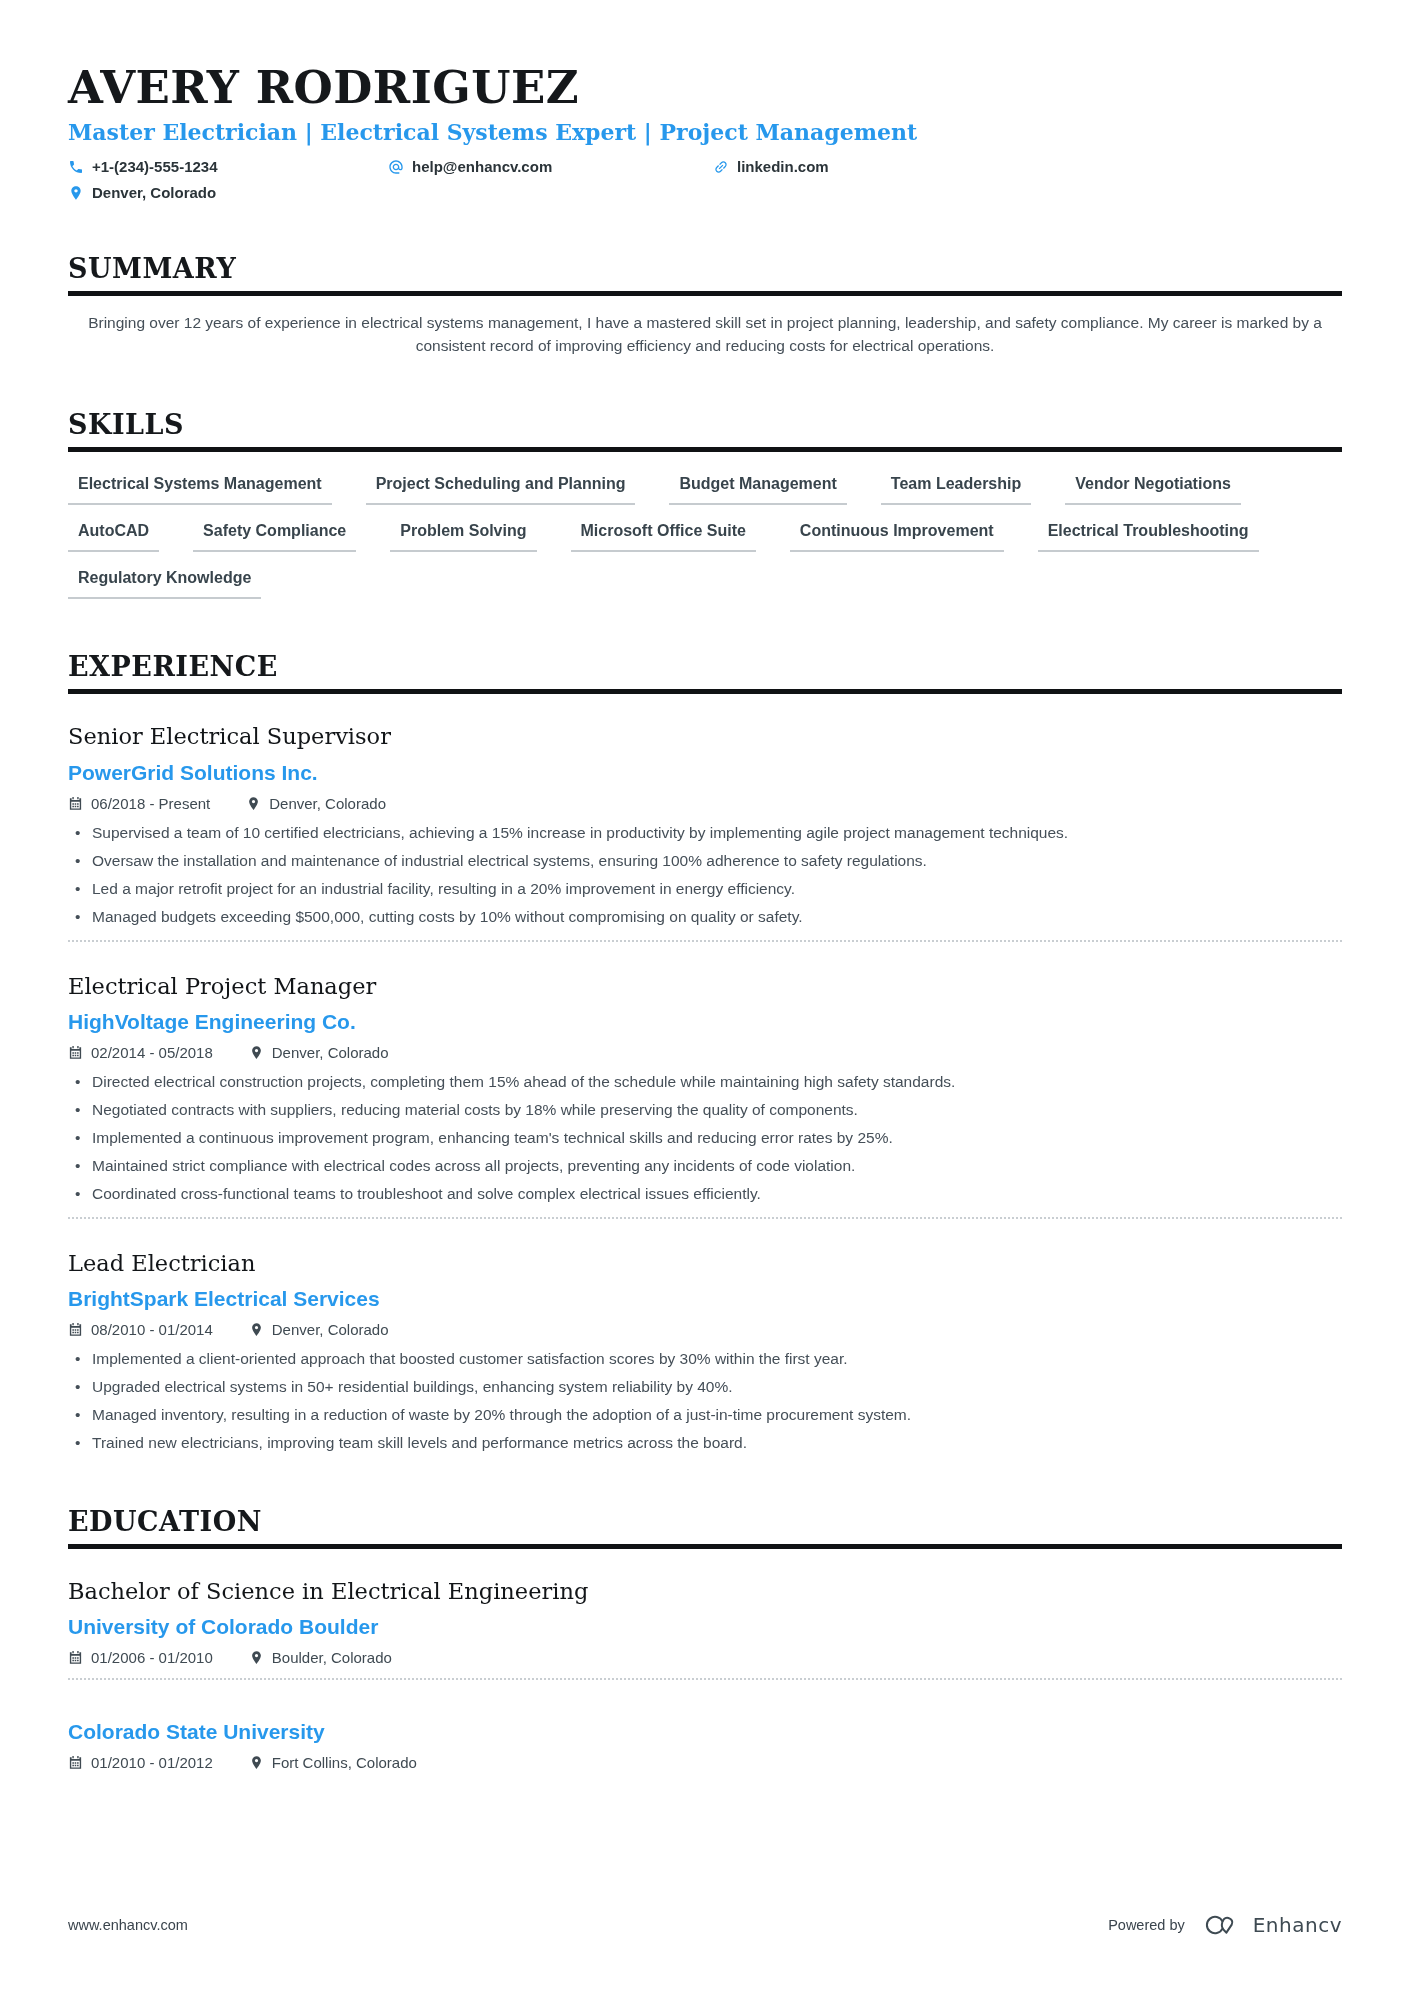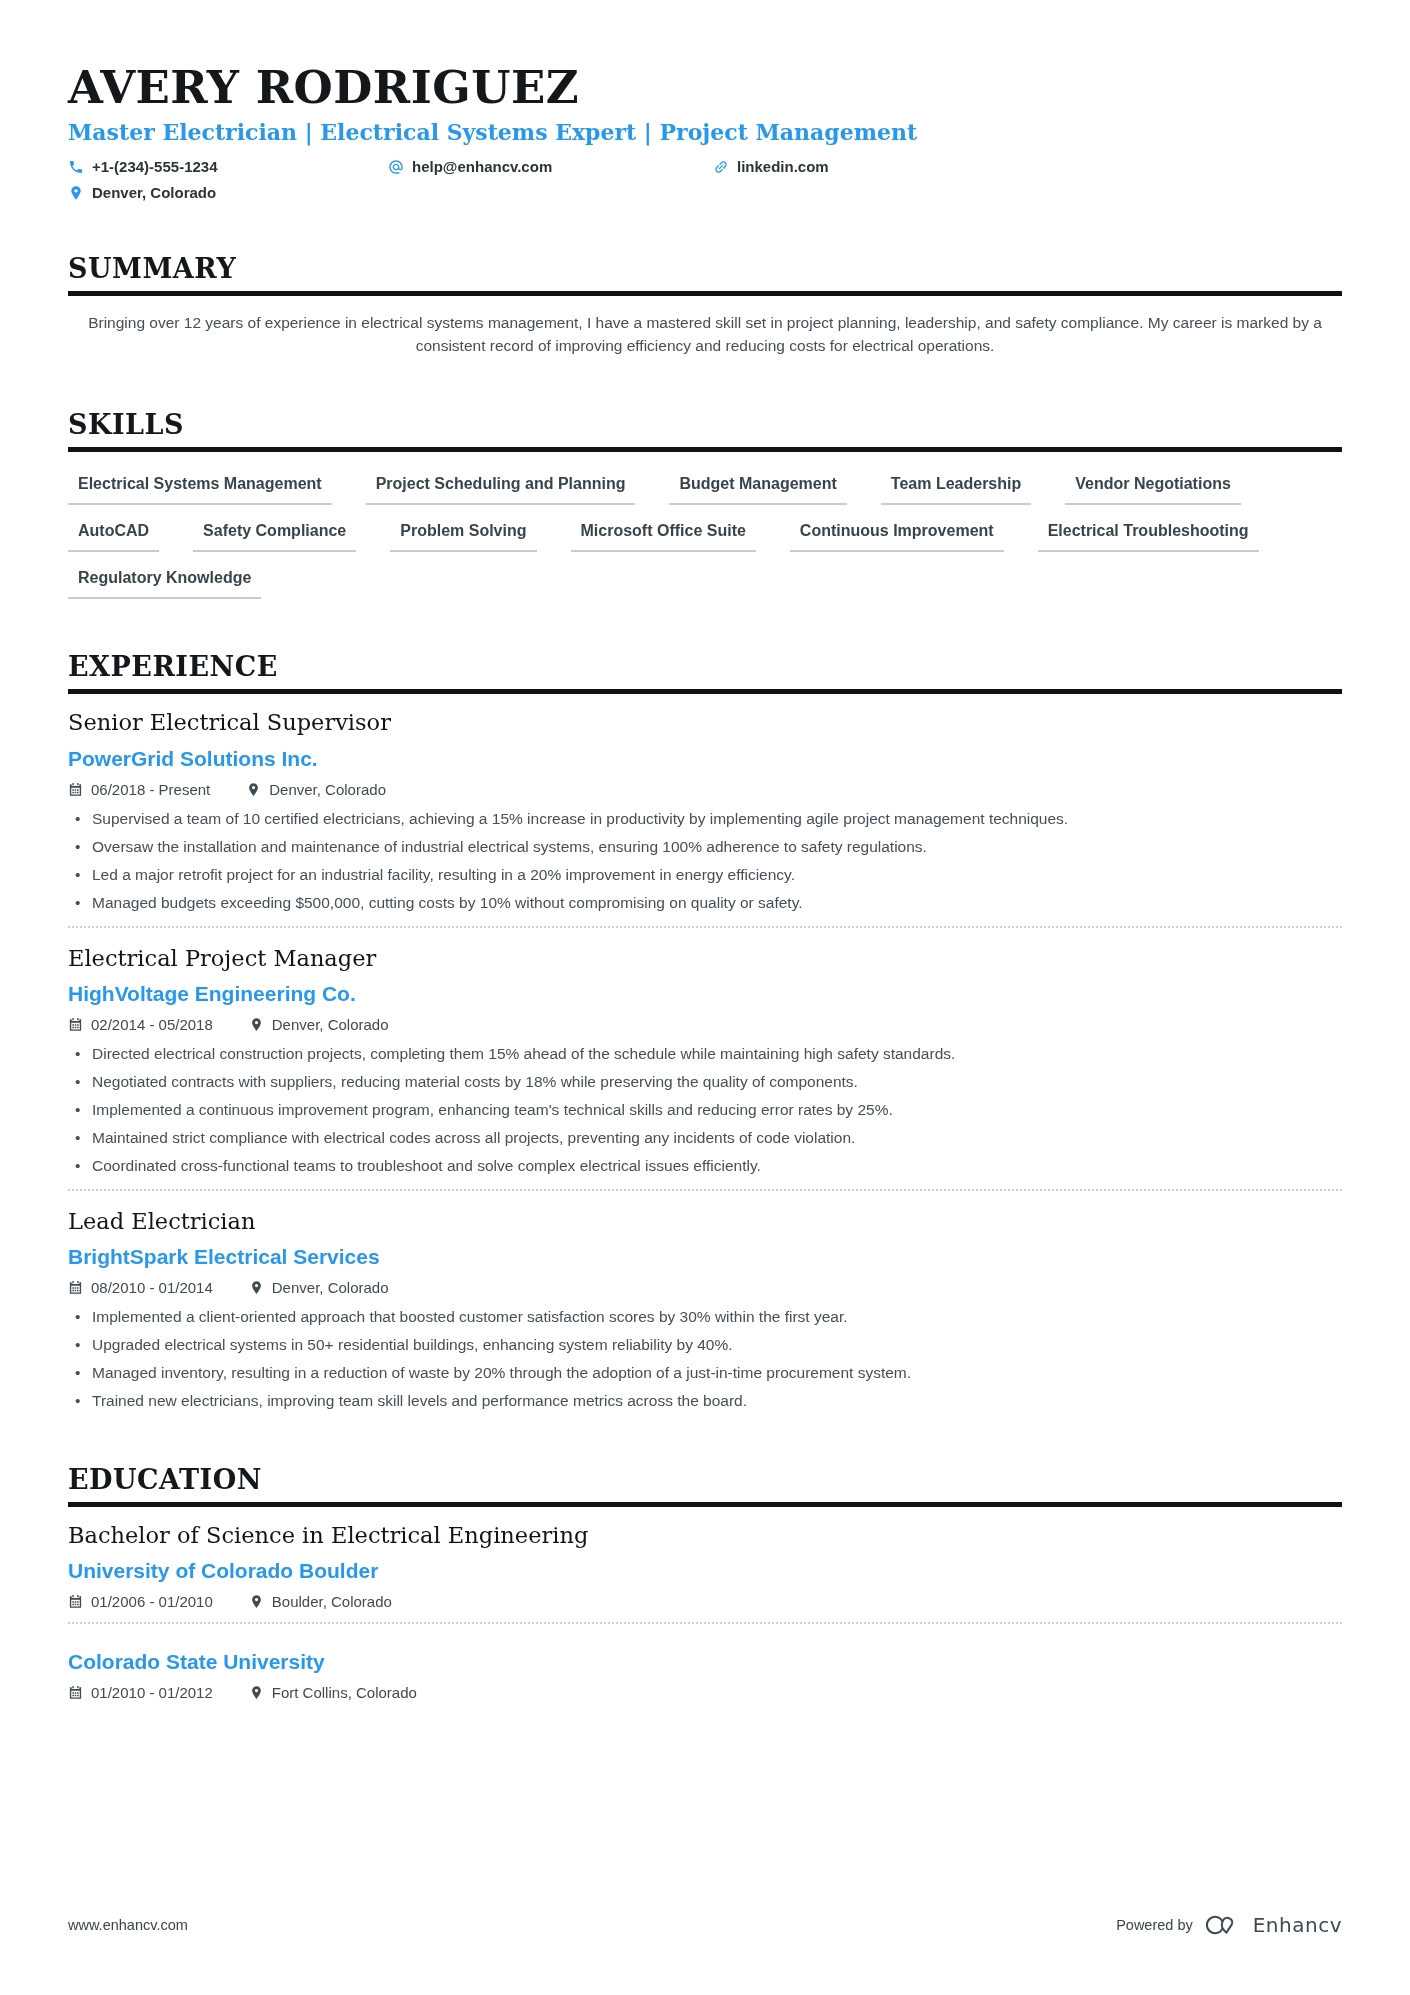--- a/index.html
+++ b/index.html
@@ -75,21 +75,21 @@
   .skill-tag {
     font-weight: bold;
     font-size: 16px;
     color: #38444c;
     padding: 0 10px 10px 10px;
     border-bottom: 2px solid #c6cbcf;
     white-space: nowrap;
   }
 
   
-  .entry { padding-top: 16px; }
+  .entry { padding-top: 16px; margin-top: 14px; }
   .entry.first { padding-top: 14px; }
   .entry-title {
     font-family: "DejaVu Serif", serif;
     font-weight: normal;
     font-size: 22.5px;
     color: #121518;
     line-height: 1.25;
   }
   .company {
     margin-top: 10px;
@@ -132,21 +132,21 @@
 
   
   .footer {
     position: absolute;
     left: 68px; right: 68px; top: 1912px;
     display: flex;
     justify-content: space-between;
     align-items: center;
   }
   .footer-site { font-size: 14.5px; color: #3a444d; }
-  .powered { display: flex; align-items: center; gap: 8px; justify-content: space-between; }
+  .powered { display: flex; align-items: center; gap: 16px; justify-content: space-between; }
   .powered-label { font-size: 14.5px; color: #3a444d; }
   .brand-wrap { display: flex; align-items: center; gap: 10px; color: #3e4a52; }
   .brand-logo { width: 42px; height: 26px; display: inline-flex; }
   .brand-name { font-family: "DejaVu Sans", sans-serif; font-size: 20px; font-weight: 400; letter-spacing: 0.5px; color: #3e4a52; }
 </style>
 </head>
 <body>
 
 <div class="page">
   <div class="content">

